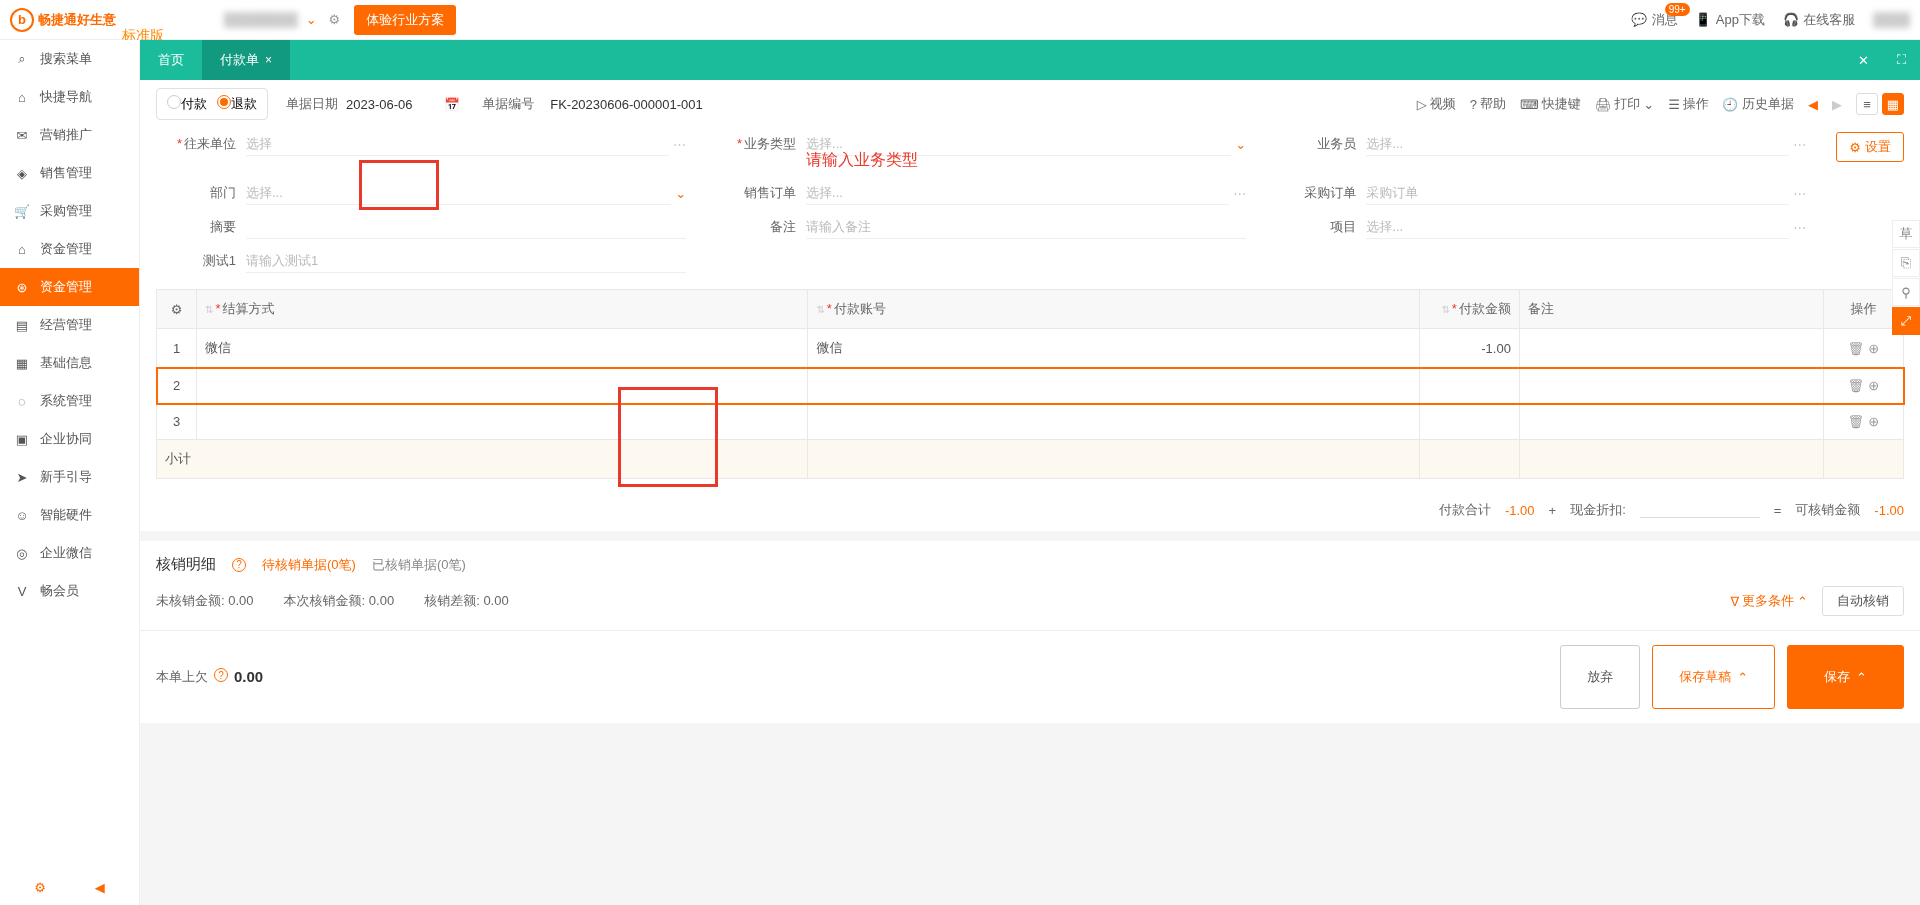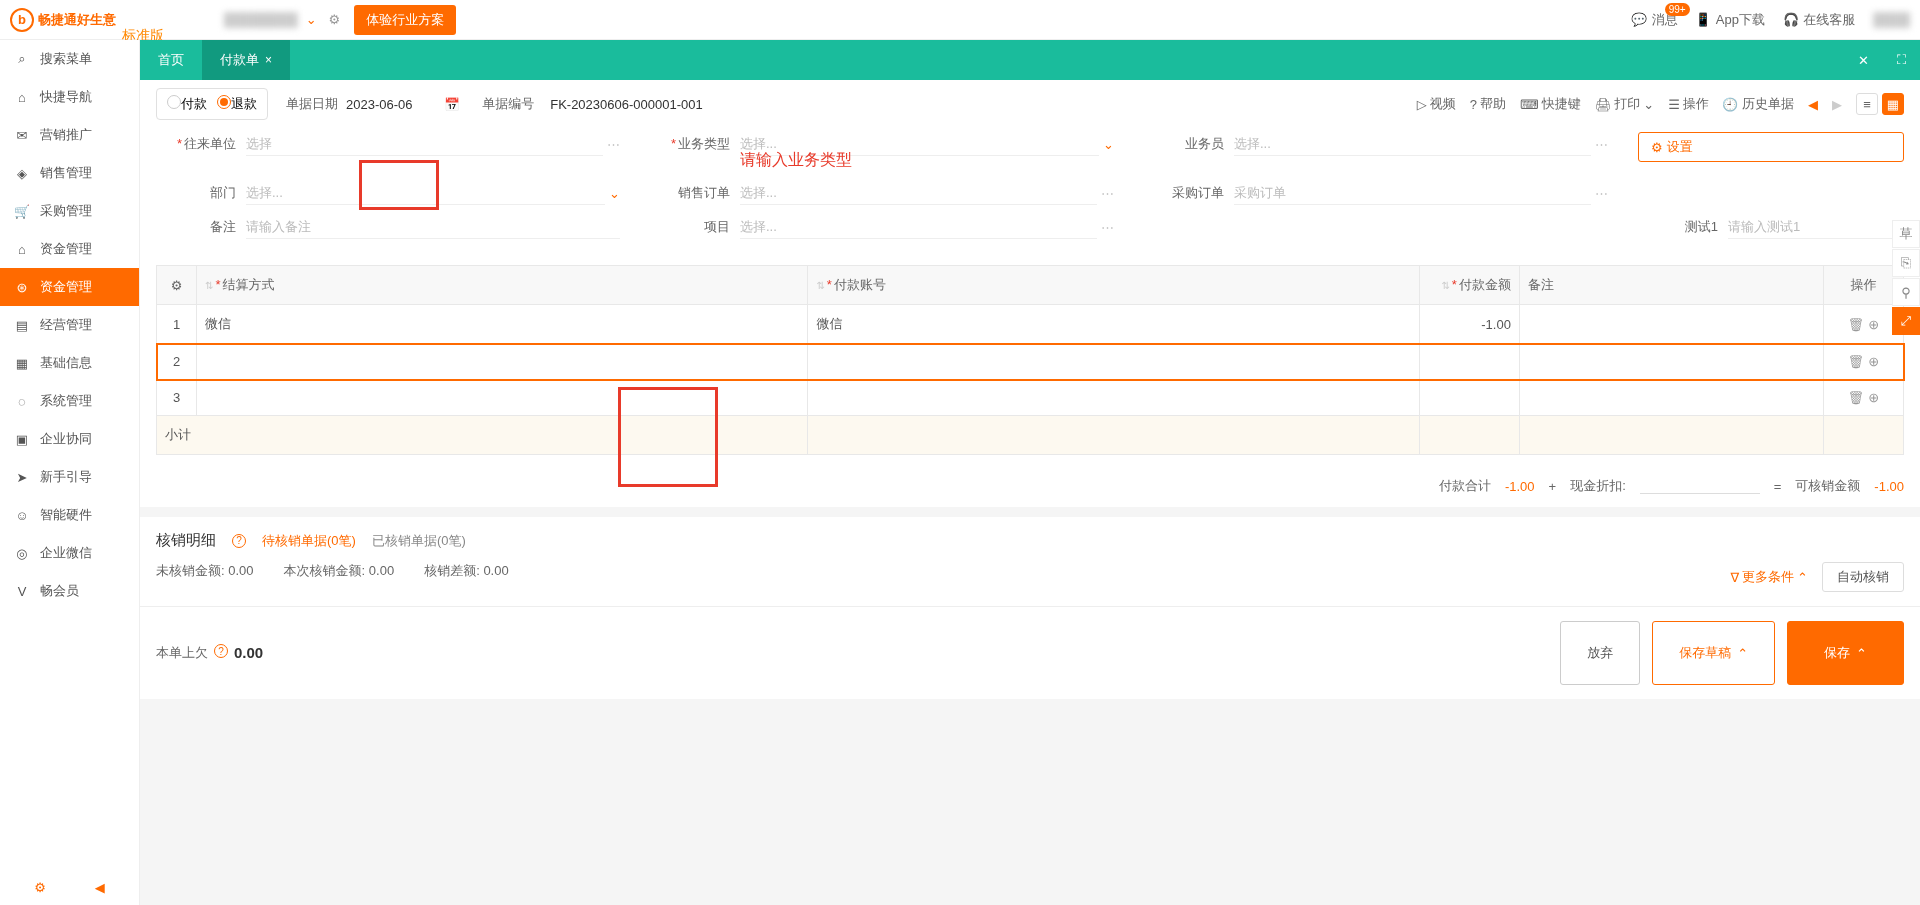--- a/index.html
+++ b/index.html
@@ -304,20 +304,24 @@
               <span class="dots">⋯</span>
           </div>
           <div class="form-cell">
             <span class="form-label">采购订单</span>
             <input class="form-input" placeholder="采购订单" style="">
               <span class="dots">⋯</span>
           </div>
           <div></div>
 
           <div class="form-cell">
+            <span class="form-label">摘要</span>
+            <input class="form-input" style="">
+          </div>
+          <div class="form-cell">
             <span class="form-label">备注</span>
             <input class="form-input" placeholder="请输入备注" style="">
           </div>
           <div class="form-cell">
             <span class="form-label">项目</span>
             <input class="form-input" placeholder="选择..." style="">
               <span class="dots">⋯</span>
           </div>
           <div></div>
 
@@ -392,21 +396,21 @@
 
       <div class="section-gap"></div>
 
       <div class="verify-panel">
         <div class="verify-header">
           <span class="verify-title">核销明细</span>
           <span class="info-icon">?</span>
           <span class="tab-link active">待核销单据(0笔)</span>
           <span class="tab-link">已核销单据(0笔)</span>
         </div>
-        <div style="display:flex;">
+        <div style="display:flex;align-items:center">
           <div class="verify-sums">
             <span><span>未核销金额:</span> <span>0.00</span></span>
             <span><span>本次核销金额:</span> <span>0.00</span></span>
             <span><span>核销差额:</span> <span>0.00</span></span>
           </div>
           <div class="verify-right">
             <span class="filter-link">
                 <span>∇</span>
                 <span>更多条件</span>
                 <span>⌃</span>

